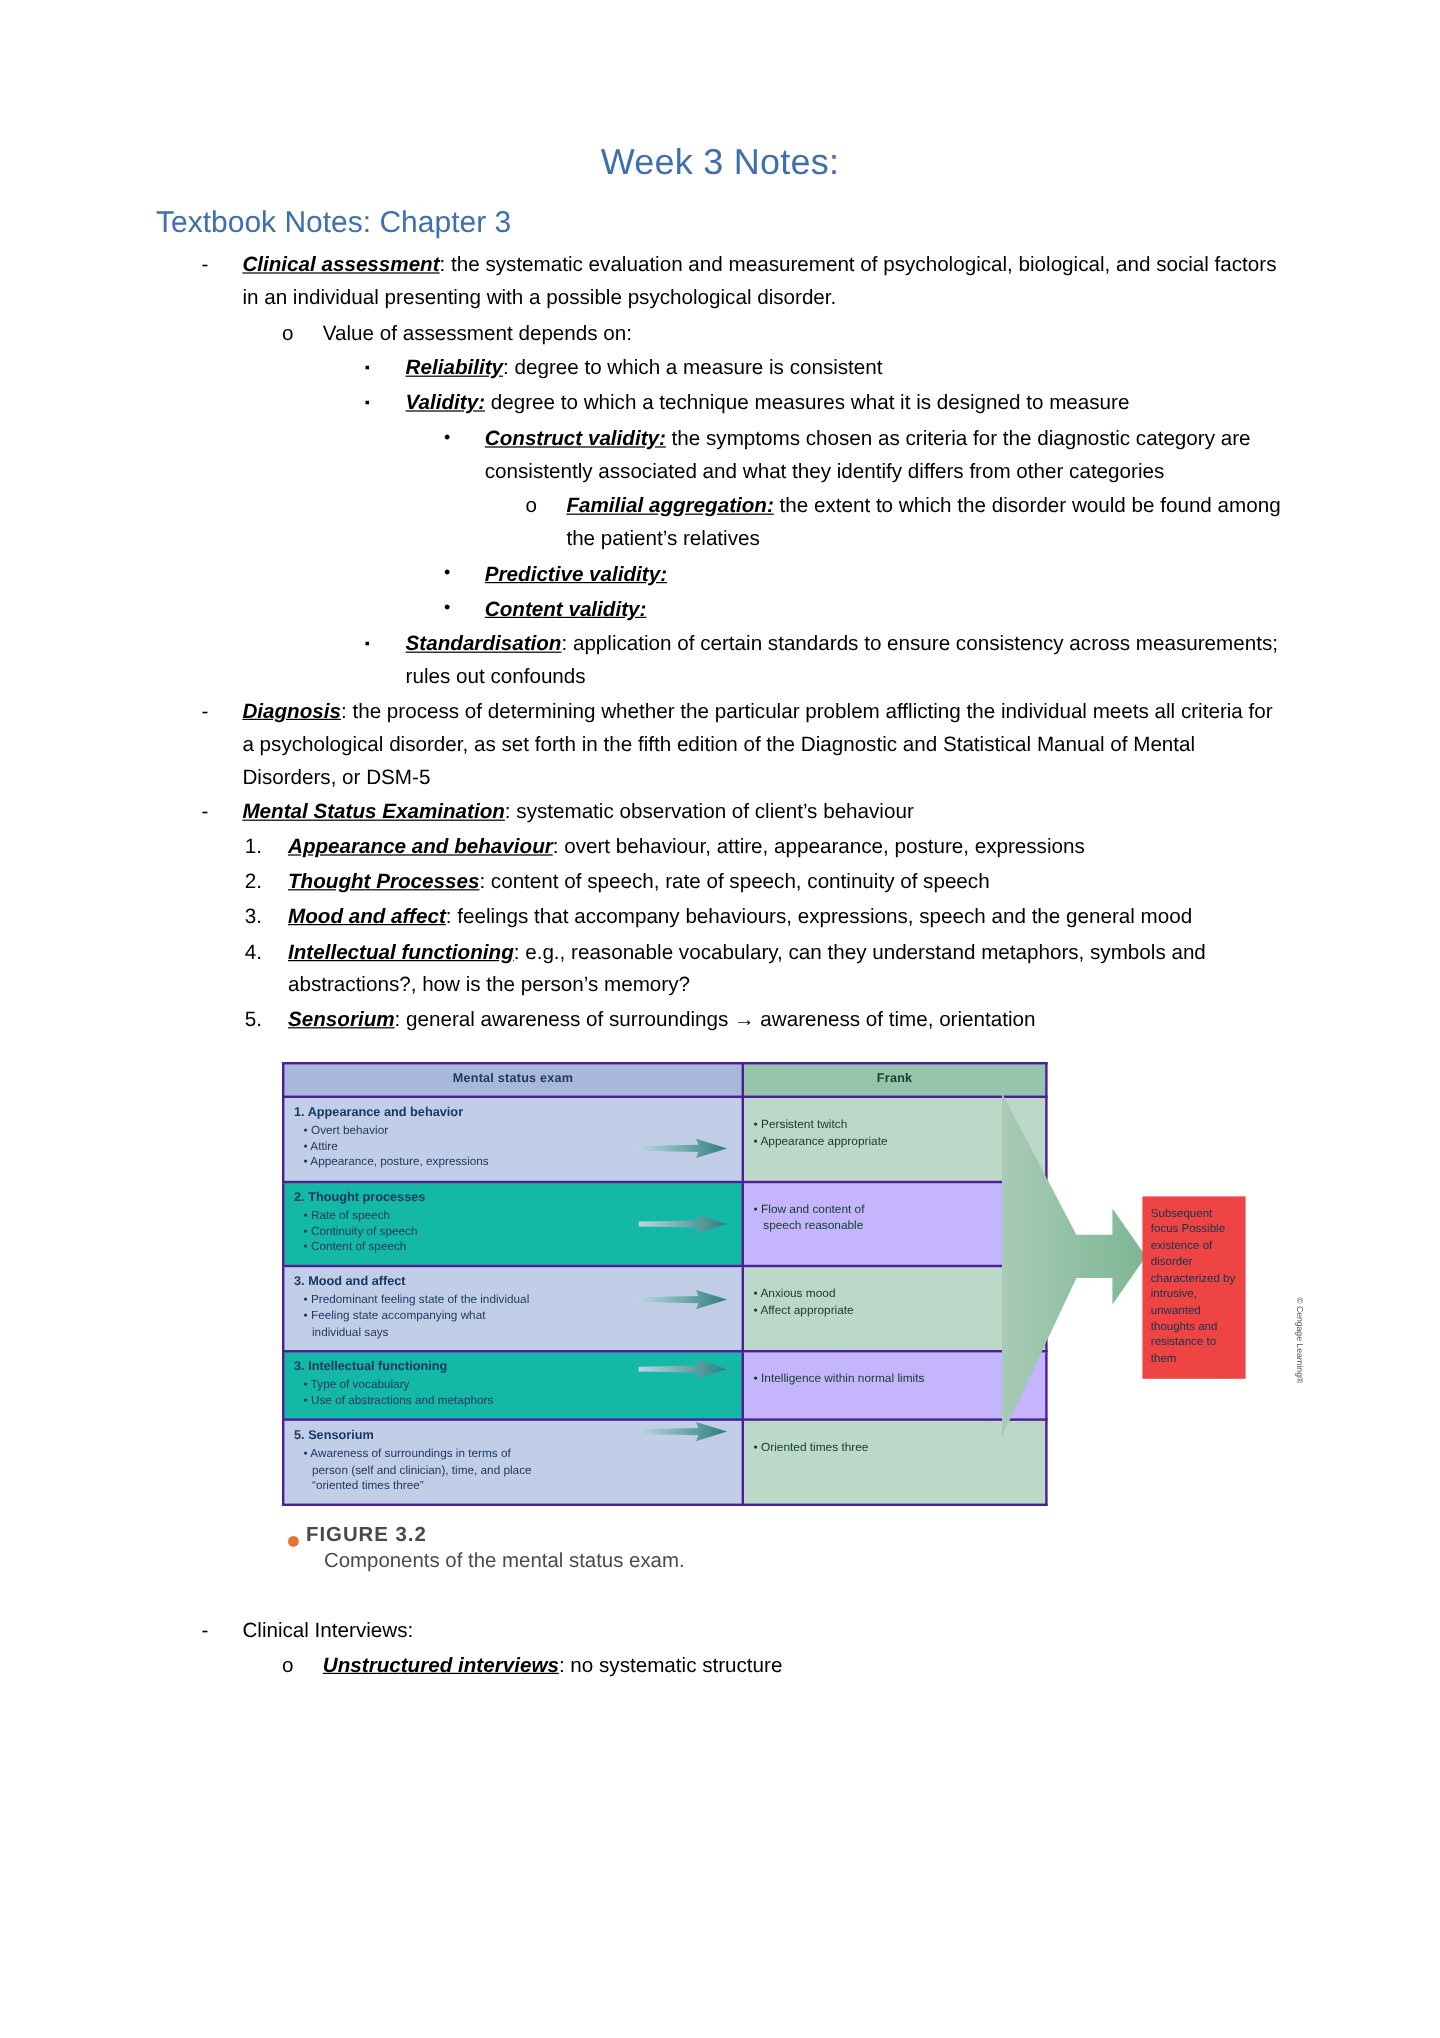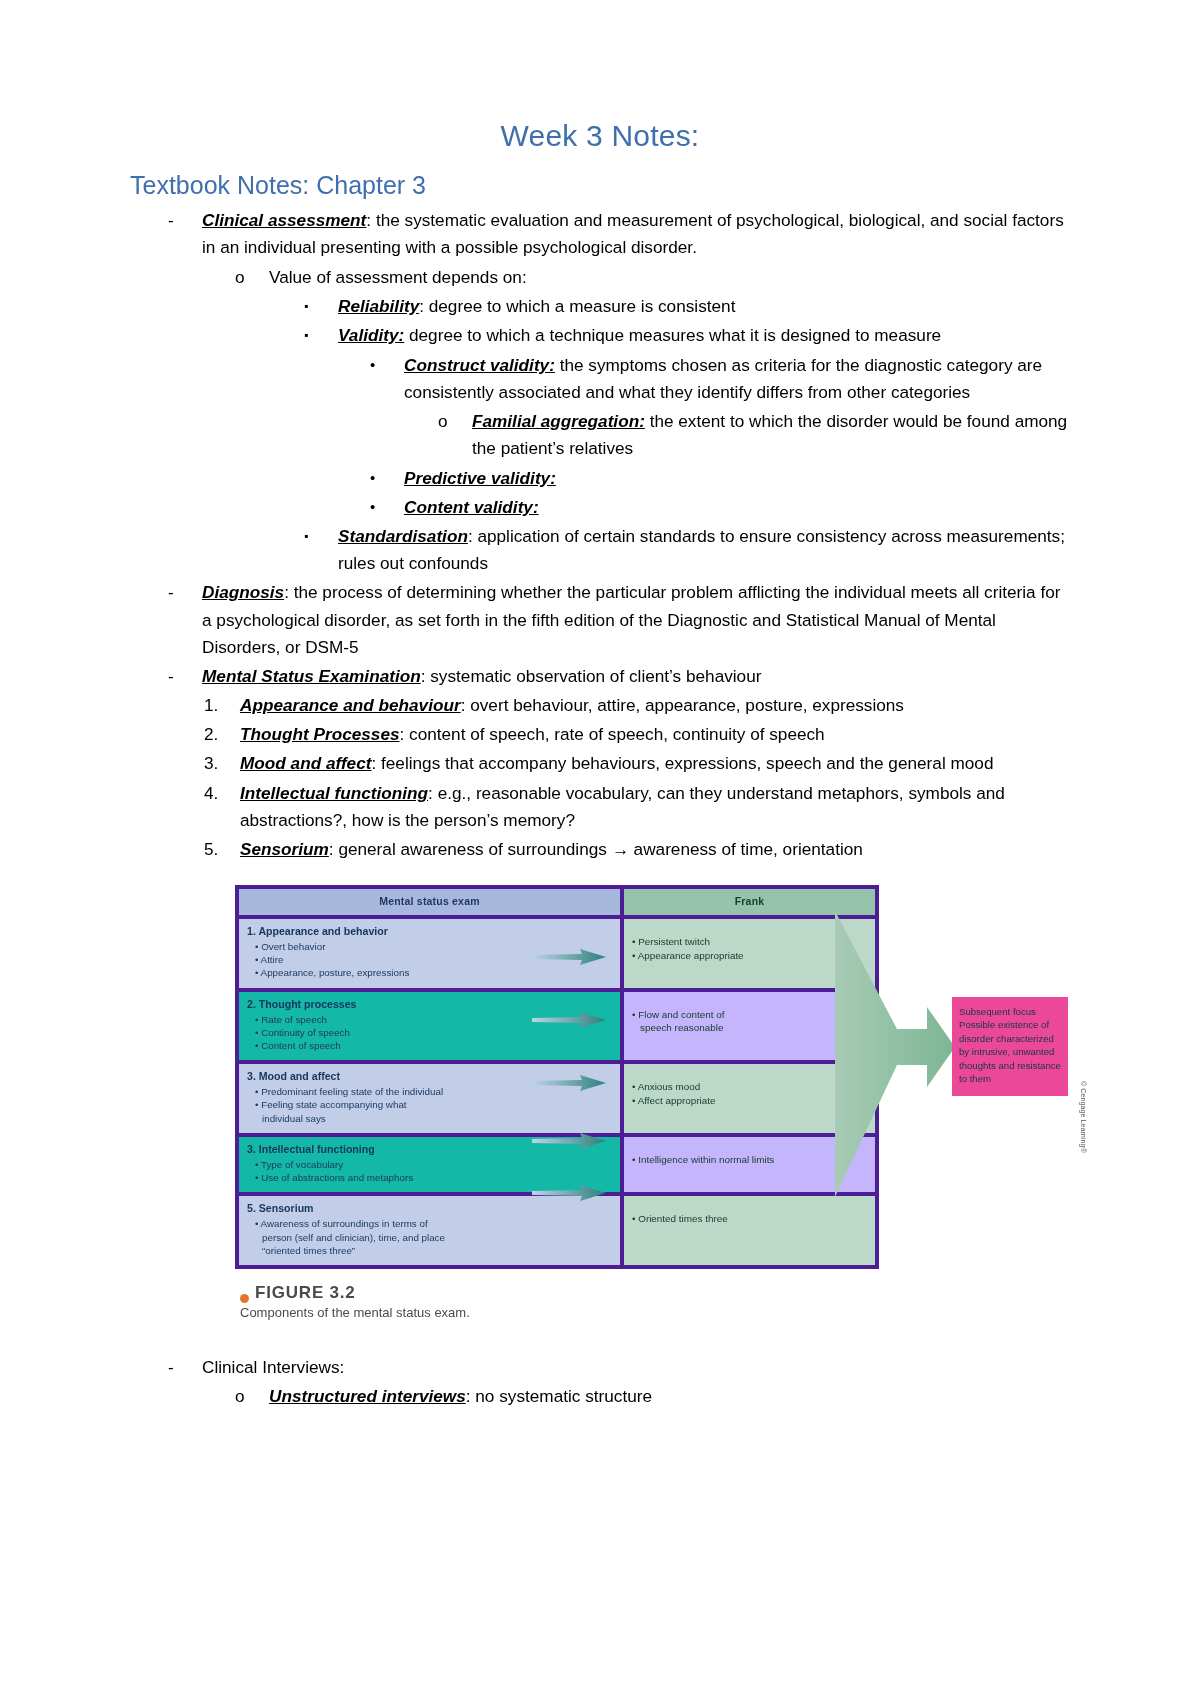--- a/index.html
+++ b/index.html
@@ -83,21 +83,21 @@
   .fig{
     position:relative;
     width:760px;
   }
   .fig-table{
     width:600px;
     border-collapse:collapse;
     table-layout:fixed;
   }
   .fig-table td, .fig-table th{
-    border:4px solid #4c1d95;
+    border:2px solid #4c1d95;
     vertical-align:top;
     padding:6px 8px 8px 8px;
   }
   .hdr-left{
     background:#a8b8dd;
     color:#1e3a63;
     font-size:10.5px;
     font-weight:700;
     text-align:center;
     padding:5px 0;
@@ -154,22 +154,22 @@
     position:absolute;
     left:600px;
     top:26px;
     width:120px;
     height:286px;
   }
   .focus-box{
     position:absolute;
     left:717px;
     top:112px;
-    width:116px;
-    background:#ec4899;
+    width:86px;
+    background:#ef4444;
     padding:8px 7px 10px 7px;
     box-sizing:border-box;
   }
   .focus-box p{
     margin:0;
     font-size:9.6px;
     line-height:1.4;
     color:#14364f;
   }
   .credit{
@@ -193,23 +193,24 @@
     letter-spacing:.8px;
     display:flex;
     align-items:flex-end;
     gap:6px;
   }
   .dot-orange{
     width:9px;height:9px;border-radius:50%;
     background:#e2762c;display:inline-block;flex:0 0 auto;
   }
   .fig-cap-line2{
-    font-size:13px;
+    font-size:17px;
     color:#4a4a4a;
     margin-top:2px;
+    margin-left:30px;
   }
   .after-fig{ margin-top:34px; }
 </style>
 </head>
 <body>
 
 <div class="page">
 
   <h1 class="doc-title">Week 3 Notes:</h1>
   <h2 class="doc-subtitle">Textbook Notes: Chapter 3</h2>

